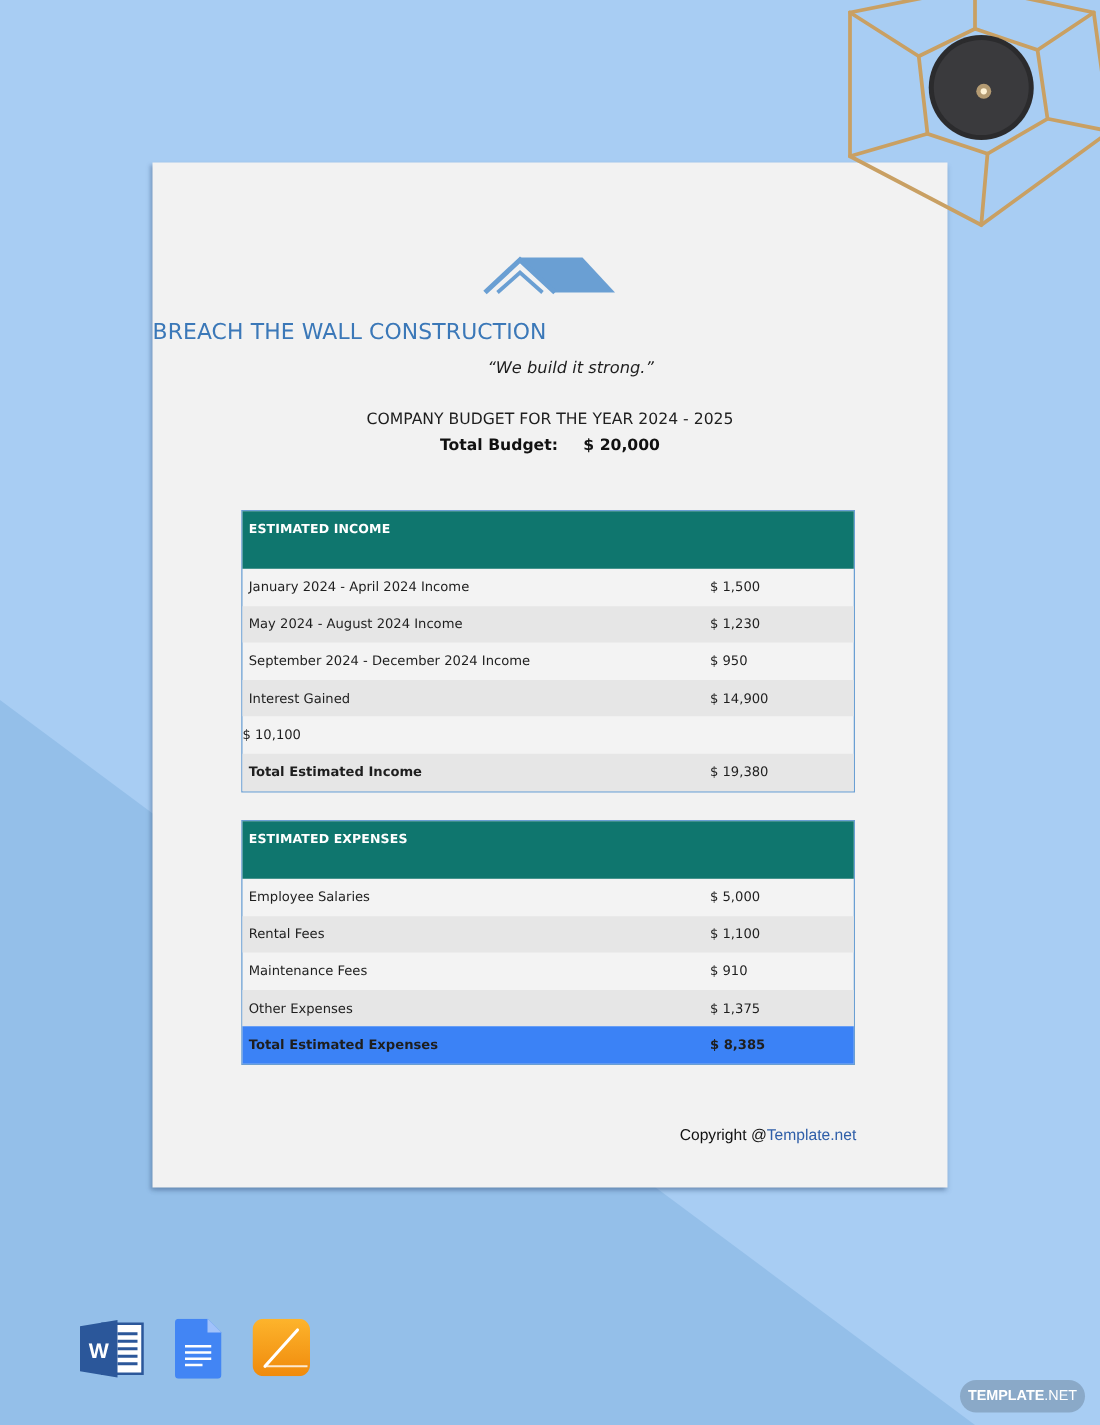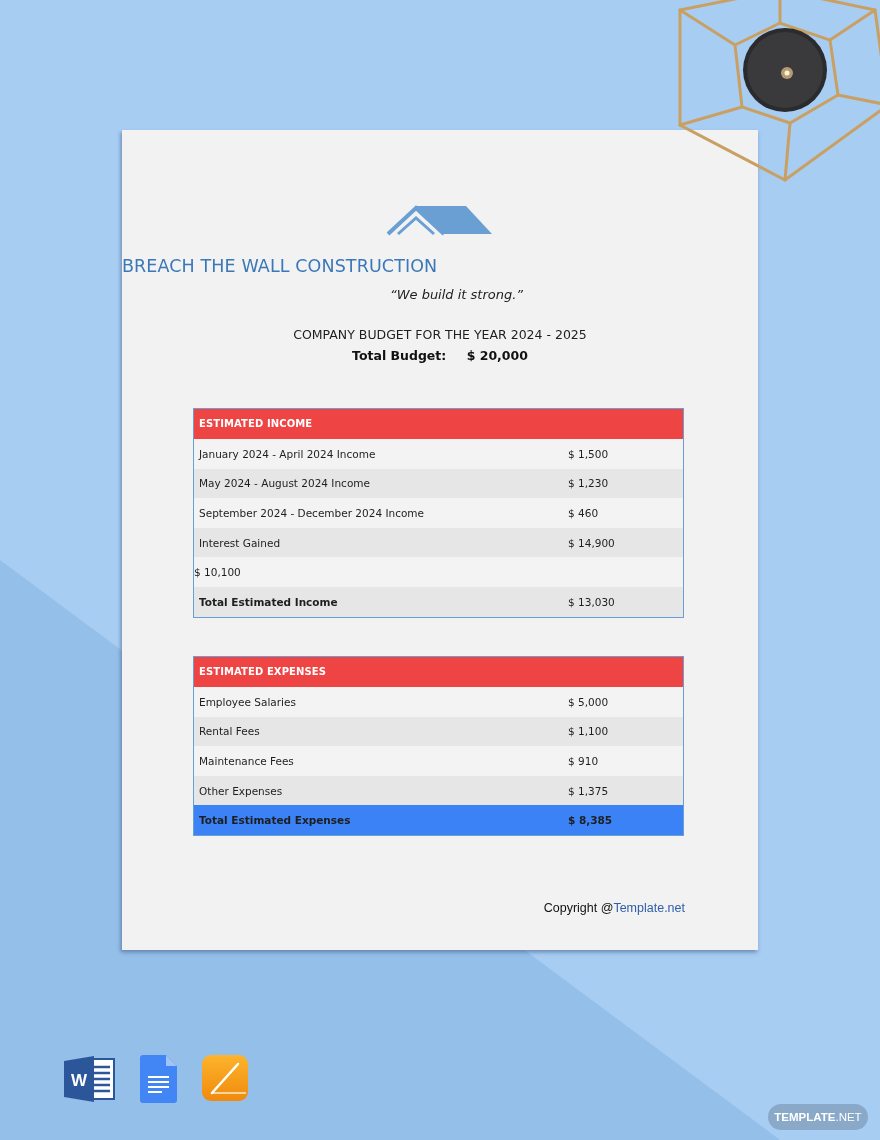--- a/index.html
+++ b/index.html
@@ -44,21 +44,21 @@
     }
     .budget-total span { margin-left: 16px; }
     .table {
       position: absolute; left: 71px; width: 491px;
       border: 1px solid #6a9fd3;
       background: #f3f3f3;
     }
     .table.income { top: 278px; }
     .table.expenses { top: 526px; }
     .thead {
-      height: 30px; background: #ef4444; color: #fff;
+      height: 46px; background: #0f766e; color: #fff;
       font-size: 10px; font-weight: bold;
       padding-left: 5px; line-height: 30px; letter-spacing: 0.1px;
     }
     .row {
       display: flex; height: 29.6px; align-items: center;
       font-size: 10.5px; color: #1e1e1e;
     }
     .row:nth-child(odd) { background: #e6e6e6; }
     .row .label { flex: 1; padding-left: 5px; }
     .row .amount { width: 115px; }
@@ -110,32 +110,32 @@
     <div class="row">
       <div class="label">January 2024 - April 2024 Income</div>
       <div class="amount">$ 1,500</div>
     </div>
     <div class="row">
       <div class="label">May 2024 - August 2024 Income</div>
       <div class="amount">$ 1,230</div>
     </div>
     <div class="row">
       <div class="label">September 2024 - December 2024 Income</div>
-      <div class="amount">$ 460</div>
+      <div class="amount">$ 950</div>
     </div>
     <div class="row">
       <div class="label">Interest Gained</div>
       <div class="amount">$ 14,900</div>
     </div>
     <div class="row">
       <div class="amount">$ 10,100</div>
     </div>
     <div class="row total">
       <div class="label">Total Estimated Income</div>
-      <div class="amount">$ 13,030</div>
+      <div class="amount">$ 19,380</div>
     </div>
   </div>
 
   <div class="table expenses">
     <div class="thead">ESTIMATED EXPENSES</div>
     <div class="row">
       <div class="label">Employee Salaries</div>
       <div class="amount">$ 5,000</div>
     </div>
     <div class="row">

